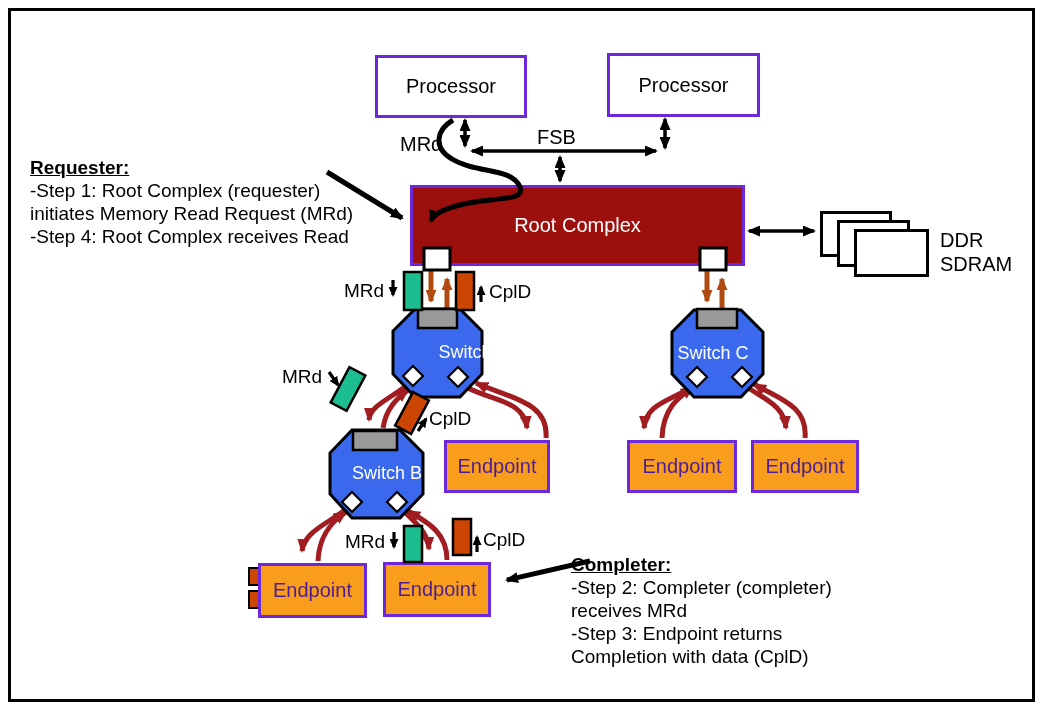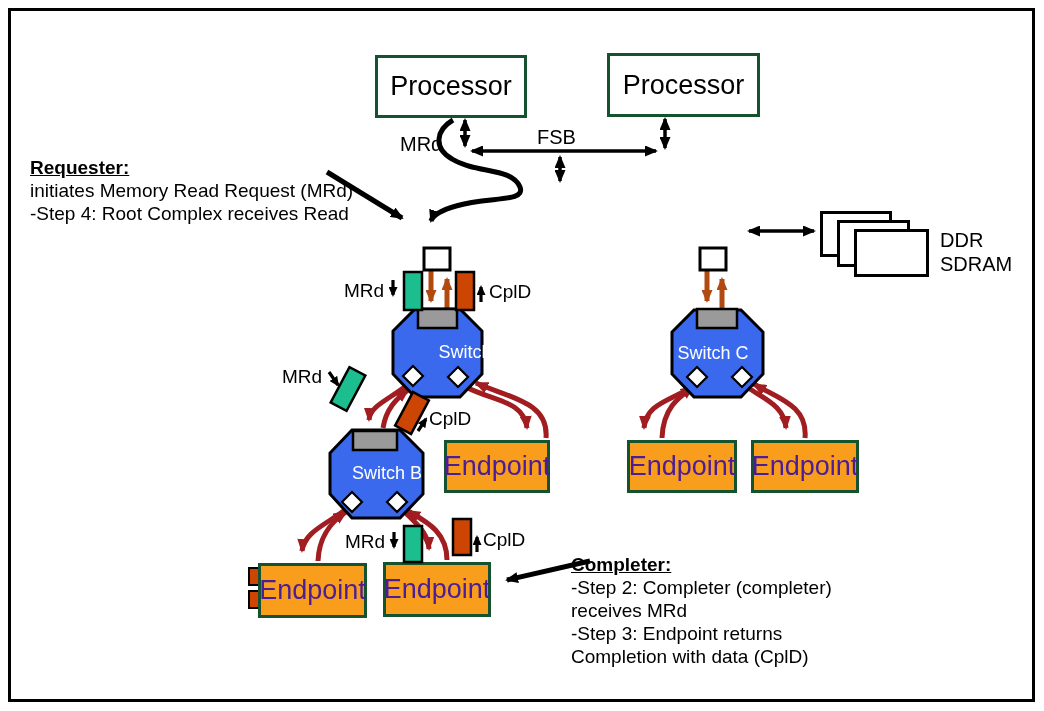--- a/index.html
+++ b/index.html
@@ -1,21 +1,21 @@
 <!DOCTYPE html>
 <html style="--c-root-complex: #9b100c; --c-switch-blue: #3a69ee; --c-endpoint-orange: #f99d1c; --c-mrd-green: #1cbd8f; --c-cpld-orange: #cc4503; --c-link-brown: #b04a10; --c-tree-red: #a11d21; --c-port-gray: #9a9a9a;"><head>
 <meta charset="utf-8">
 <style>
   html,body{margin:0;padding:0;background:#fff;}
   #stage{position:relative;width:1044px;height:711px;background:#fff;overflow:hidden;
          font-family:"Liberation Sans","DejaVu Sans",sans-serif;color:#000;}
   .frame{position:absolute;left:8px;top:8px;width:1027px;height:694px;border:3px solid #000;box-sizing:border-box;}
   .abs{position:absolute;box-sizing:border-box;}
-  .box{display:flex;align-items:center;justify-content:center;border:3px solid #14532d;background:#fff;
-       font-size:27px;z-index:1;}
+  .box{display:flex;align-items:center;justify-content:center;border:3px solid #6d28d9;background:#fff;
+       font-size:20px;z-index:1;}
   .rc{background:var(--c-root-complex,#9b100c);color:#fff;}
   .ep{background:var(--c-endpoint-orange,#f99d1c);color:#4c1d95;border-width:3px;}
   .eptab{background:var(--c-cpld-orange,#cc4503);border:2px solid #000;z-index:0;}
   .mem{background:#fff;border:3px solid #000;}
   .lbl{position:absolute;font-size:19px;white-space:nowrap;z-index:3;}
   .lbl20{font-size:20px;}
   .swlbl{position:absolute;font-size:18px;color:#fff;text-align:center;z-index:3;white-space:nowrap;}
   .note{position:absolute;font-size:19px;line-height:23px;z-index:3;white-space:nowrap;}
   .note .t{font-weight:bold;text-decoration:underline;}
   #net{position:absolute;left:0;top:0;z-index:2;pointer-events:none;}
@@ -27,20 +27,23 @@
 <div id="stage">
   <div class="frame"></div>
 
   <div class="abs box" style="left:375px;top:55px;width:152px;height:63px;">
     <span>Processor</span>
   </div>
   <div class="abs box" style="left:607px;top:53px;width:153px;height:64px;">
     <span>Processor</span>
   </div>
 
+  <div class="abs box rc" style="left:410px;top:185px;width:335px;height:81px;">
+    <span>Root Complex</span>
+  </div>
 
   <div class="abs box ep" style="left:444px;top:440px;width:106px;height:53px;">
     <span>Endpoint</span>
   </div>
   <div class="abs box ep" style="left:627px;top:440px;width:110px;height:53px;">
     <span>Endpoint</span>
   </div>
   <div class="abs box ep" style="left:751px;top:440px;width:108px;height:53px;">
     <span>Endpoint</span>
   </div>
@@ -147,20 +150,21 @@
   <div class="lbl lbl20" style="left:537px;top:126px;">FSB</div>
   <div class="lbl" style="left:344px;top:280px;">MRd</div>
   <div class="lbl" style="left:489px;top:281px;">CplD</div>
   <div class="lbl" style="left:282px;top:366px;">MRd</div>
   <div class="lbl" style="left:429px;top:408px;">CplD</div>
   <div class="lbl" style="left:345px;top:531px;">MRd</div>
   <div class="lbl" style="left:483px;top:529px;">CplD</div>
 
   <div class="note" style="left:30px;top:156px;">
     <div class="t">Requester:</div>
+    <div>-Step 1: Root Complex (requester)</div>
     <div>initiates Memory Read Request (MRd)</div>
     <div>-Step 4: Root Complex receives Read</div>
   </div>
   <div class="note" style="left:571px;top:553px;">
     <div class="t">Completer:</div>
     <div>-Step 2: Completer (completer)</div>
     <div>receives MRd</div>
     <div>-Step 3: Endpoint returns</div>
     <div>Completion with data (CplD)</div>
   </div>

